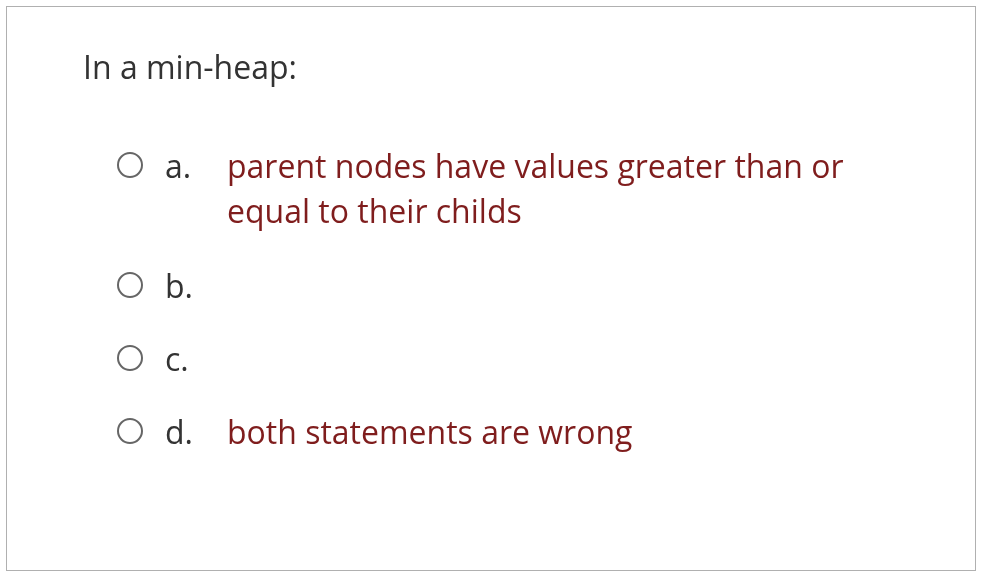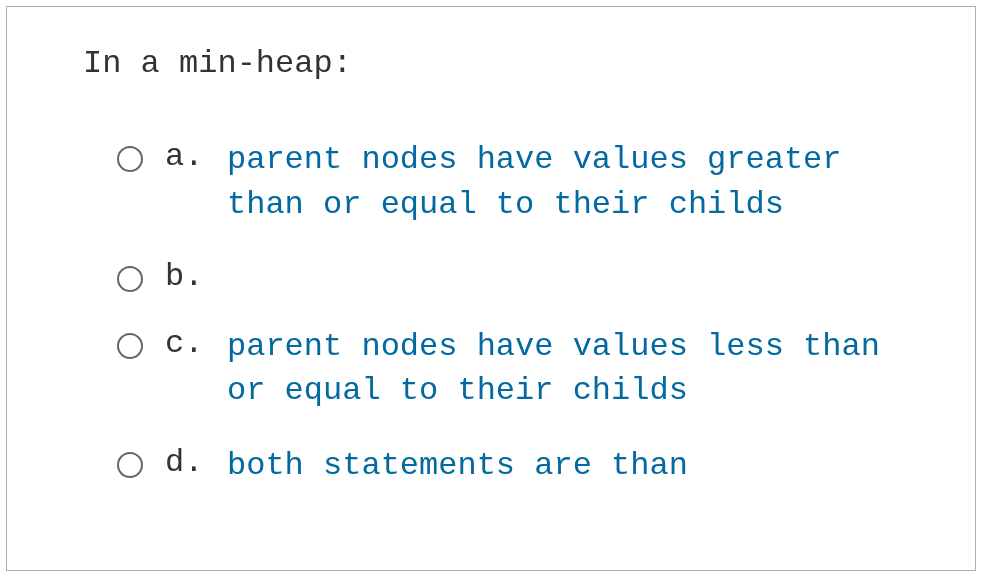--- a/index.html
+++ b/index.html
@@ -12,21 +12,20 @@
       background: #fff;
       width: 982px;
       height: 577px;
       padding: 6px;
     }
     .question-box {
       border: 1px solid #b0b0b0;
       width: 100%;
       height: 100%;
       padding: 38px 70px 30px 76px;
-      font-family: Liberation Mono, monospace;
     }
     .question-text {
       font-size: 32px;
       color: #333;
       margin-bottom: 56px;
       font-weight: 400;
     }
     .options {
       display: flex;
       flex-direction: column;
@@ -49,21 +48,21 @@
       cursor: pointer;
     }
     .option-letter {
       font-size: 32px;
       color: #333;
       min-width: 40px;
       font-weight: 400;
     }
     .option-text {
       font-size: 32px;
-      color: #0369a1;
+      color: #7f1d1d;
       line-height: 1.4;
       font-weight: 400;
     }
   </style>
 </head>
 <body>
 
 <div class="question-box">
   <div class="question-text">In a min-heap:</div>
   <div class="options">
@@ -75,23 +74,22 @@
     </div>
 
     <div class="option-row">
       <div class="radio"></div>
       <div class="option-letter">b.</div>
     </div>
 
     <div class="option-row">
       <div class="radio"></div>
       <div class="option-letter">c.</div>
-      <div class="option-text">parent nodes have values less than or equal to their childs</div>
     </div>
 
     <div class="option-row">
       <div class="radio"></div>
       <div class="option-letter">d.</div>
-      <div class="option-text">both statements are than</div>
+      <div class="option-text">both statements are wrong</div>
     </div>
 
   </div>
 </div>
 
 </body></html>

